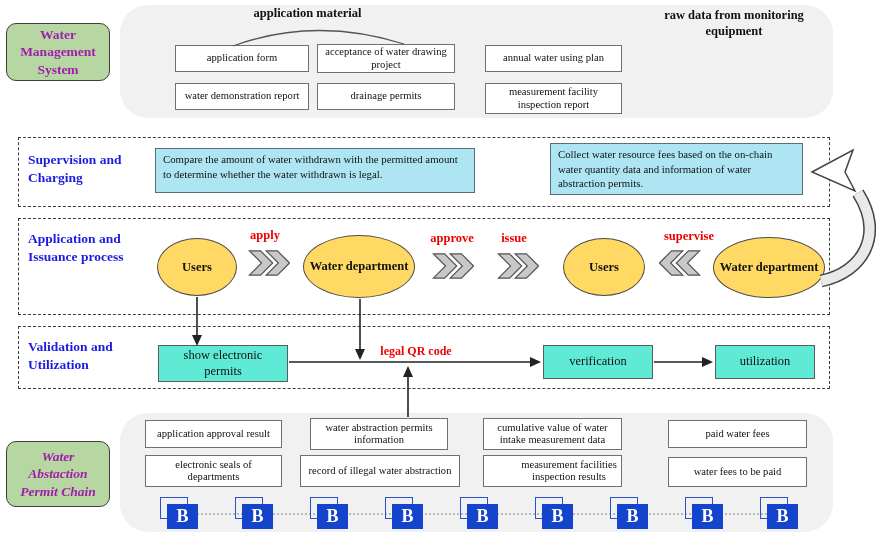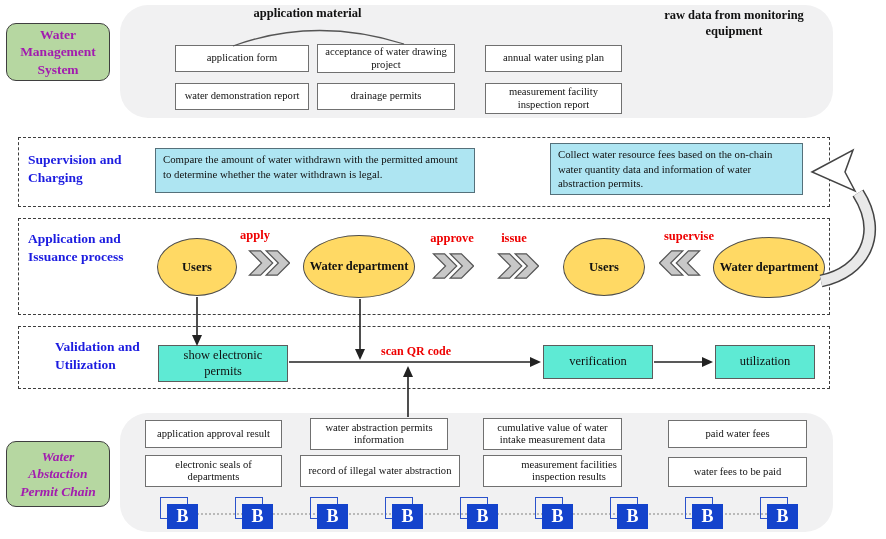--- a/index.html
+++ b/index.html
@@ -83,21 +83,21 @@
   <div class="cyanbox" style="left:550px; top:143px; width:253px; height:52px;">Collect water resource fees based on the on-chain water quantity data and information of water abstraction permits.</div>
 
   <div class="dashed" style="left:18px; top:218px; width:812px; height:97px;"></div>
   <div class="sec-label" style="left:28px; top:230px; width:110px;">Application and Issuance process</div>
 
   <div class="ellipse" style="left:157px; top:238px; width:80px; height:58px;">Users</div>
   <div class="ellipse" style="left:303px; top:235px; width:112px; height:63px;">Water department</div>
   <div class="ellipse" style="left:563px; top:238px; width:82px; height:58px;">Users</div>
   <div class="ellipse" style="left:713px; top:237px; width:112px; height:61px;">Water department</div>
 
-  <div class="redlab" style="left:232px; top:228px; width:46px;">apply</div>
+  <div class="redlab" style="left:242px; top:228px; width:46px;">apply</div>
   <div class="redlab" style="left:424px; top:231px; width:56px;">approve</div>
   <div class="redlab" style="left:491px; top:231px; width:46px;">issue</div>
   <div class="redlab" style="left:653px; top:229px; width:72px;">supervise</div>
 
   <div class="chev" style="left:248px; top:249px;">
     <svg viewBox="0 0 44 30">
         <g fill="#c8c8c8" stroke="#555" stroke-width="1.3">
       <polygon points="1,2 13,2 26,15 13,28 1,28 14,15"></polygon>
       <polygon points="19,2 31,2 44,15 31,28 19,28 32,15"></polygon>
         </g>
@@ -122,24 +122,24 @@
   <div class="chev flip" style="left:659px; top:249px;">
     <svg viewBox="0 0 44 30">
         <g fill="#c8c8c8" stroke="#555" stroke-width="1.3">
       <polygon points="1,2 13,2 26,15 13,28 1,28 14,15"></polygon>
       <polygon points="19,2 31,2 44,15 31,28 19,28 32,15"></polygon>
         </g>
       </svg>
   </div>
 
   <div class="dashed" style="left:18px; top:326px; width:812px; height:63px;"></div>
-  <div class="sec-label" style="left:28px; top:338px; width:125px;margin-left:27px;">Validation and Utilization</div>
+  <div class="sec-label" style="left:28px; top:338px; width:125px;">Validation and Utilization</div>
 
   <div class="pinkbox" style="left:158px; top:345px; width:130px; height:37px;">show electronic permits</div>
-  <div class="redlab" style="left:370px; top:344px; width:92px; font-size:12px;">scan QR code</div>
+  <div class="redlab" style="left:370px; top:344px; width:92px; font-size:12px;">legal QR code</div>
   <div class="pinkbox" style="left:543px; top:345px; width:110px; height:34px;">verification</div>
   <div class="pinkbox" style="left:715px; top:345px; width:100px; height:34px;">utilization</div>
 
   <div class="panel" style="left:120px; top:413px; width:713px; height:119px;"></div>
 
   <div class="wbox" style="left:145px; top:420px; width:137px; height:28px;">application approval result</div>
   <div class="wbox" style="left:310px; top:418px; width:138px; height:32px;">water abstraction permits information</div>
   <div class="wbox" style="left:483px; top:418px; width:139px; height:32px;">cumulative value of water intake measurement data</div>
   <div class="wbox" style="left:668px; top:420px; width:139px; height:28px;">paid water fees</div>
   <div class="wbox" style="left:145px; top:455px; width:137px; height:32px;">electronic seals of departments</div>

